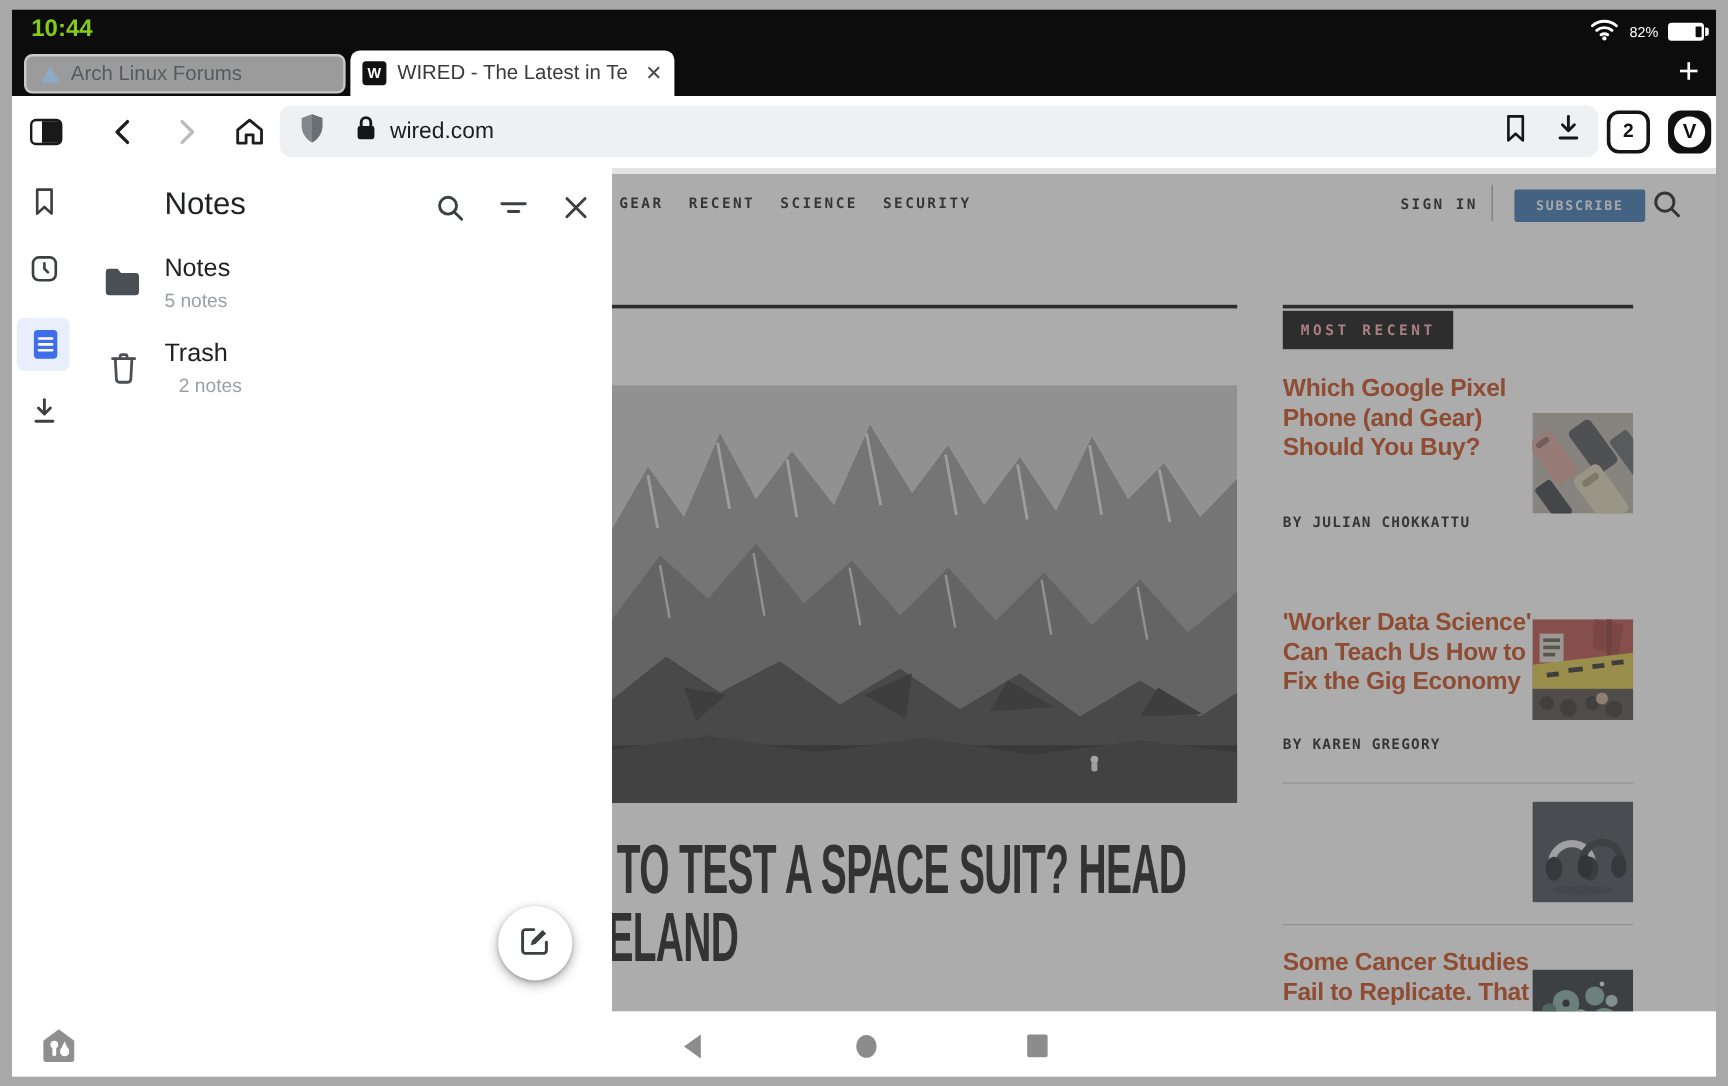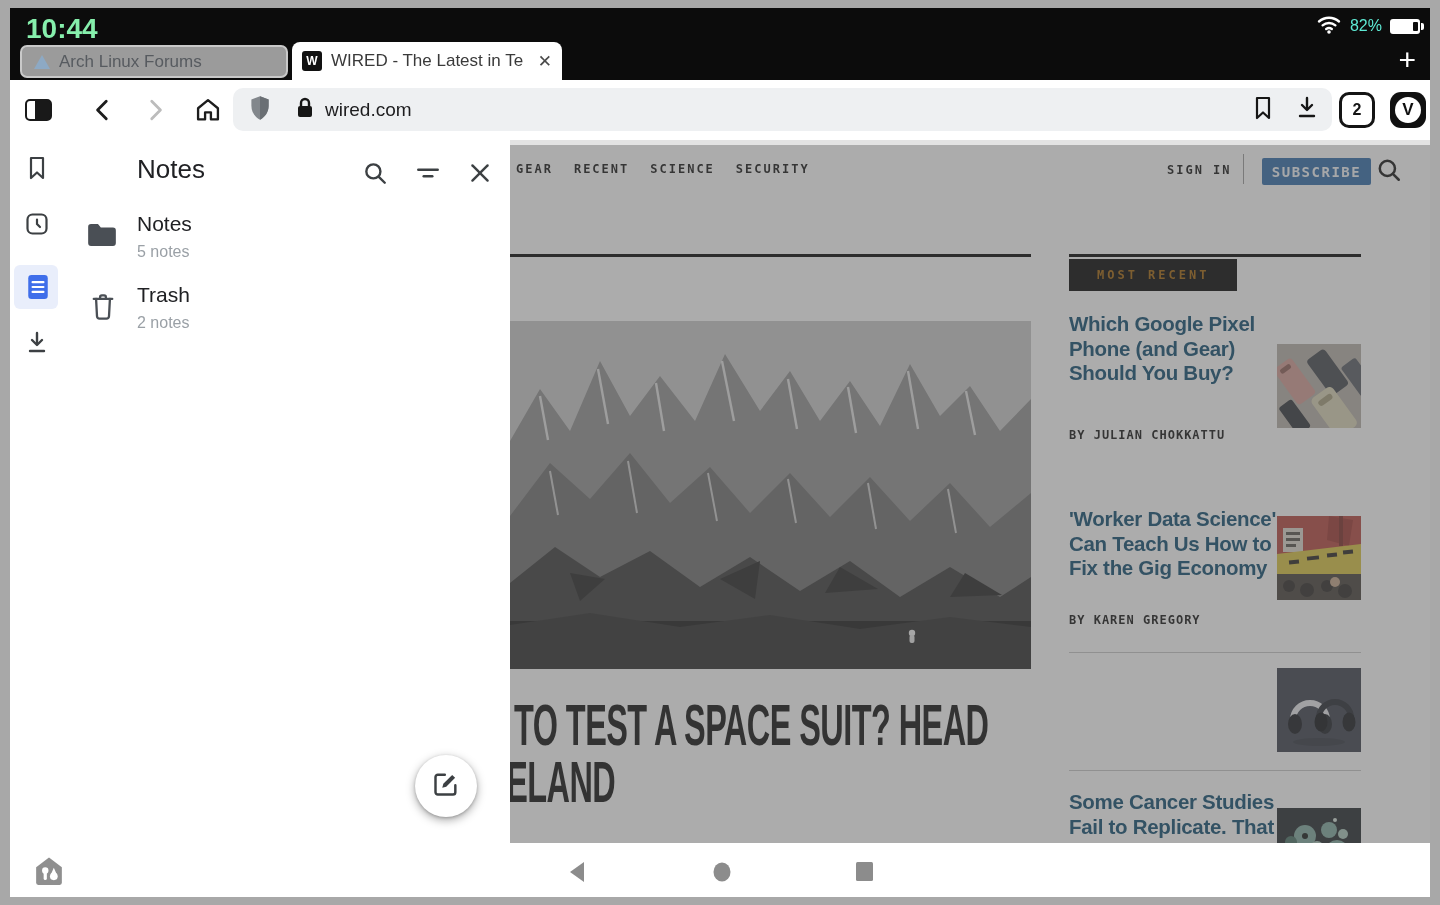--- a/index.html
+++ b/index.html
@@ -2,23 +2,23 @@
 <html><head>
 <meta charset="utf-8">
 <style>
   * { margin:0; padding:0; box-sizing:border-box; }
   body { font-family:"Liberation Sans", sans-serif; background:#7c7c7c; }
   .screen { position:relative; width:1440px; height:905px; background:#a8a8a8; overflow:hidden; }
   .device { position:absolute; left:10px; top:8px; width:1420px; height:889px; background:#fff; }
 
   
   .topbar { position:absolute; left:0; top:0; width:1420px; height:72px; background:#0c0c0c; }
-  .status-time { position:absolute; left:16px; top:5px; color:#86efac; font-size:28px; font-weight:bold; }
+  .status-time { position:absolute; left:16px; top:5px; color:#84cc16; font-size:20px; font-weight:bold; }
   .status-right { position:absolute; right:10px; top:4px; display:flex; align-items:center; gap:8px; }
-  .battery-pct { color:#5eead4; font-size:16px;text-align:right; }
+  .battery-pct { color:#ffffff; font-size:12px;text-align:right; }
   .battery-body { position:relative; width:30px; height:15px; border-radius:3px; background:#fff; }
   .battery-body::after { content:""; position:absolute; right:-4px; top:4px; width:3px; height:7px; background:#fff; border-radius:0 2px 2px 0; }
   .battery-notch { position:absolute; right:2px; top:3px; width:5px; height:9px; background:#0c0c0c; border-radius:1px; }
 
   .tab-strip { position:absolute; left:0; top:34px; width:1420px; height:38px; }
   .tab { position:absolute; display:flex; align-items:center; gap:9px; font-size:17px; }
   .tab-inactive { left:10px; top:3px; width:268px; height:33px; background:#9b9b9b; border:2px solid #c9c9c9; border-radius:7px; color:#575b60; padding:4px 12px; }
   .tab-active { left:282px; top:0; width:270px; height:38px; background:#fff; border-radius:8px 8px 0 0; color:#3a3a3a; padding:0 10px; }
   .tab-title { white-space:nowrap; overflow:hidden; flex:1; }
   .arch-logo { width:0; height:0; border-left:8px solid transparent; border-right:8px solid transparent; border-bottom:14px solid #8da9c4; flex:0 0 auto; }
@@ -51,32 +51,32 @@
   .note-sub { position:absolute; left:127px; font-size:16px; color:#9aa0a6; }
   .fab { position:absolute; left:405px; top:615px; width:62px; height:62px; background:#fff; border-radius:50%; box-shadow:0 3px 10px rgba(0,0,0,.35), 0 1px 3px rgba(0,0,0,.2); display:flex; align-items:center; justify-content:center; }
 
   
   .page { position:absolute; left:500px; top:0; width:920px; height:703px; background:#fff; overflow:hidden; }
   .page::after { content:""; position:absolute; inset:0; background:rgba(90,90,90,.5); z-index:50; }
   .page-top-strip { position:absolute; left:0; top:0; width:920px; height:5px; background:#e3e3e3; z-index:60; }
   .site-nav { position:absolute; left:6px; top:22px; display:flex; gap:21px; font-family:"DejaVu Sans Mono", monospace; font-size:12px; font-weight:bold; letter-spacing:2px; color:#111; }
   .sign-in { position:absolute; left:657px; top:23px; font-family:"DejaVu Sans Mono", monospace; font-size:12px; font-weight:bold; letter-spacing:2px; color:#111; }
   .site-divider { position:absolute; left:733px; top:14px; width:1px; height:30px; background:#9a9a9a; }
-  .subscribe-btn { position:absolute; left:752px; top:18px; width:109px; height:27px; background:#2f6aa8; color:#f2f5f8; font-family:"DejaVu Sans Mono", monospace; font-size:14px; font-weight:bold; letter-spacing:1.5px; display:flex; align-items:center; justify-content:center; border-radius:2px; }
+  .subscribe-btn { position:absolute; left:752px; top:18px; width:109px; height:27px; background:#2f6aa8; color:#f2f5f8; font-family:"DejaVu Sans Mono", monospace; font-size:11px; font-weight:bold; letter-spacing:1.5px; display:flex; align-items:center; justify-content:center; border-radius:2px; }
   .site-search { position:absolute; left:866px; top:17px; }
 
   .main-rule { position:absolute; left:0; top:114px; width:521px; height:3px; background:#000; }
   .hero { position:absolute; left:0; top:181px; width:521px; height:348px; }
   .headline { position:absolute; left:4px; top:556px; font-weight:bold; font-size:58px; line-height:57px; letter-spacing:-1px; color:#0d0d0d; transform:scaleX(.56); transform-origin:0 0; white-space:nowrap; }
   .headline-l2 { margin-left:-14px; }
 
   .right-col { position:absolute; left:559px; top:0; width:292px; height:703px; }
   .right-rule { position:absolute; left:0; top:114px; width:292px; height:3px; background:#000; }
-  .section-badge { position:absolute; left:0; top:119px; background:#000; color:#a16207; font-family:"DejaVu Sans Mono", monospace; font-size:12px; font-weight:bold; letter-spacing:3px; padding:9px 28px; }
-  .art-title { position:absolute; left:0; width:212px; font-size:20.5px; line-height:24.5px; font-weight:bold; letter-spacing:-.3px; color:#0c4a6e; }
+  .section-badge { position:absolute; left:0; top:119px; background:#000; color:#fca5a5; font-family:"DejaVu Sans Mono", monospace; font-size:12px; font-weight:bold; letter-spacing:3px; padding:9px 15px; }
+  .art-title { position:absolute; left:0; width:212px; font-size:20.5px; line-height:24.5px; font-weight:bold; letter-spacing:-.3px; color:#c2410c; }
   .art-byline { position:absolute; left:0; font-family:"DejaVu Sans Mono", monospace; font-size:12px; font-weight:bold; letter-spacing:1px; color:#111; }
   .art-thumb { position:absolute; left:208px; width:84px; height:84px; }
   .art-div { position:absolute; left:0; width:292px; height:1px; background:rgba(0,0,0,.22); }
 
   
   .navbar { position:absolute; left:0; top:835px; width:1420px; height:54px; background:#fff; }
   .nav-ico { position:absolute; top:18px; }
 </style>
 </head>
 <body>
@@ -245,21 +245,21 @@
       <div class="note-row-icon" style="top:152px; left:80px;">
         <svg width="26" height="30" viewBox="0 0 22 26">
               <g fill="none" stroke="#4a4f55" stroke-width="2" stroke-linecap="round" stroke-linejoin="round">
                 <path d="M3 6 h16"></path>
                 <path d="M8.5 6 V4.5 a1.5 1.5 0 0 1 1.5-1.5 h2 a1.5 1.5 0 0 1 1.5 1.5 V6"></path>
                 <path d="M5 6 l.8 15 a2.2 2.2 0 0 0 2.2 2 h6 a2.2 2.2 0 0 0 2.2-2 L17 6"></path>
               </g>
             </svg>
       </div>
       <div class="note-label" style="top:143px;">Trash</div>
-      <div class="note-sub" style="top:174px;">2 notes</div>
+      <div class="note-sub" style="top:174px;margin-left:12px;">2 notes</div>
 
       <div class="fab">
         <span>
           <svg width="28" height="28" viewBox="0 0 24 24">
                 <path d="M20 13 v6 a2 2 0 0 1-2 2 H5 a2 2 0 0 1-2-2 V6 a2 2 0 0 1 2-2 h6" fill="none" stroke="#3c4043" stroke-width="2.1" stroke-linecap="round"></path>
                 <path d="M17.3 4.2 l2.5 2.5 -7.6 7.6 -3.4 .9 .9-3.4 z" fill="#3c4043"></path>
               </svg>
         </span>
       </div>
     </div>

